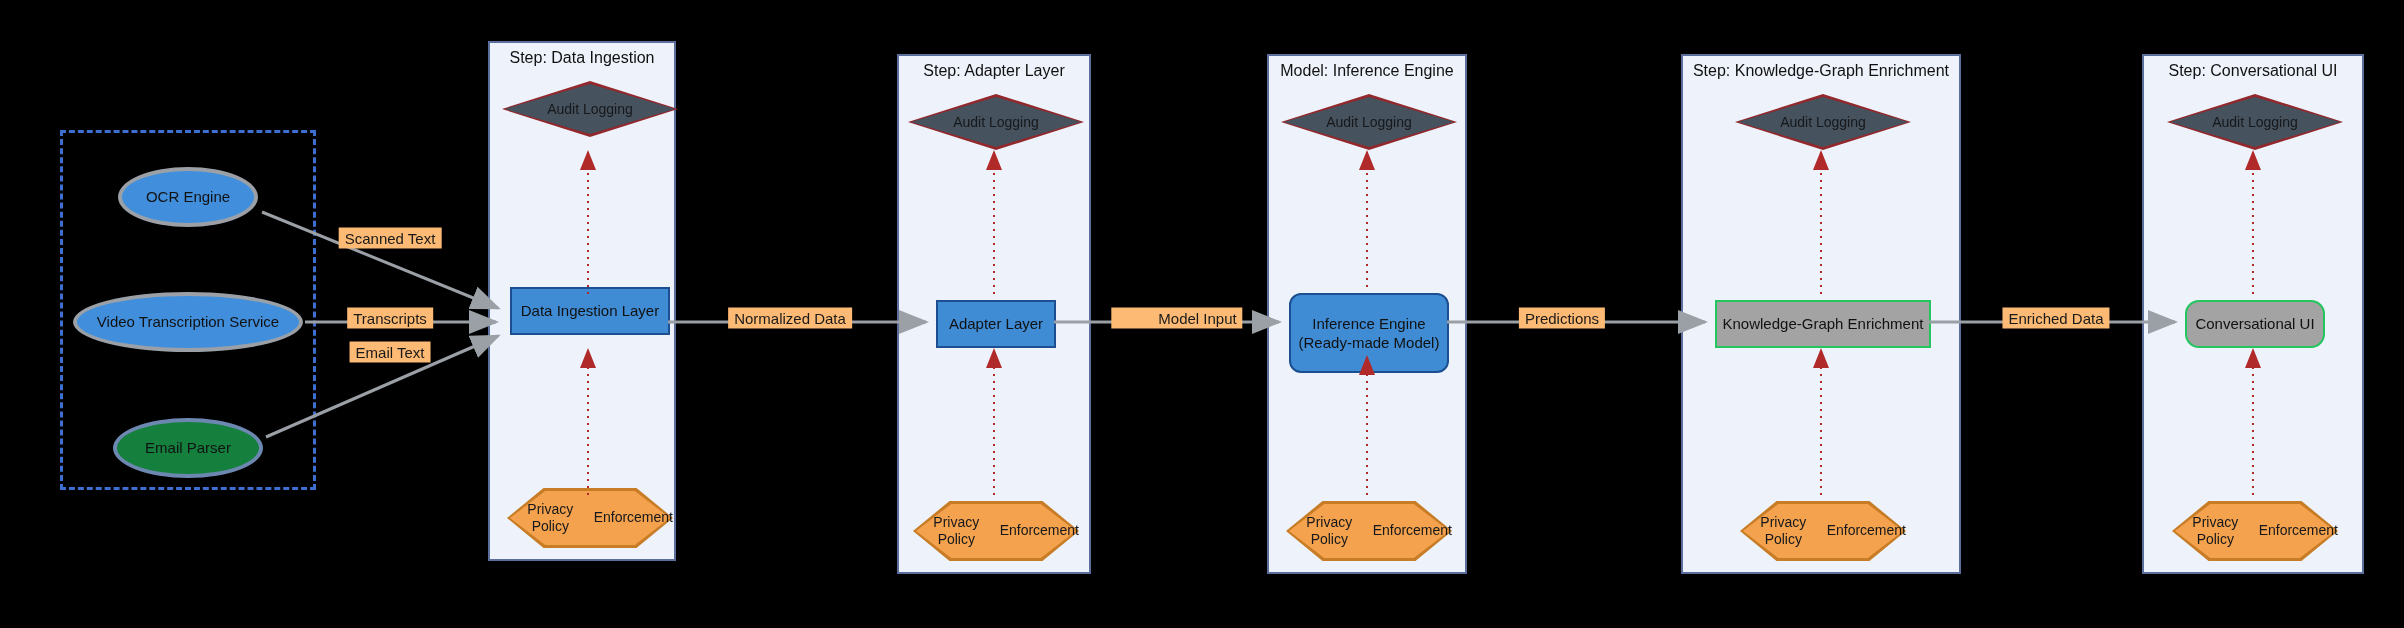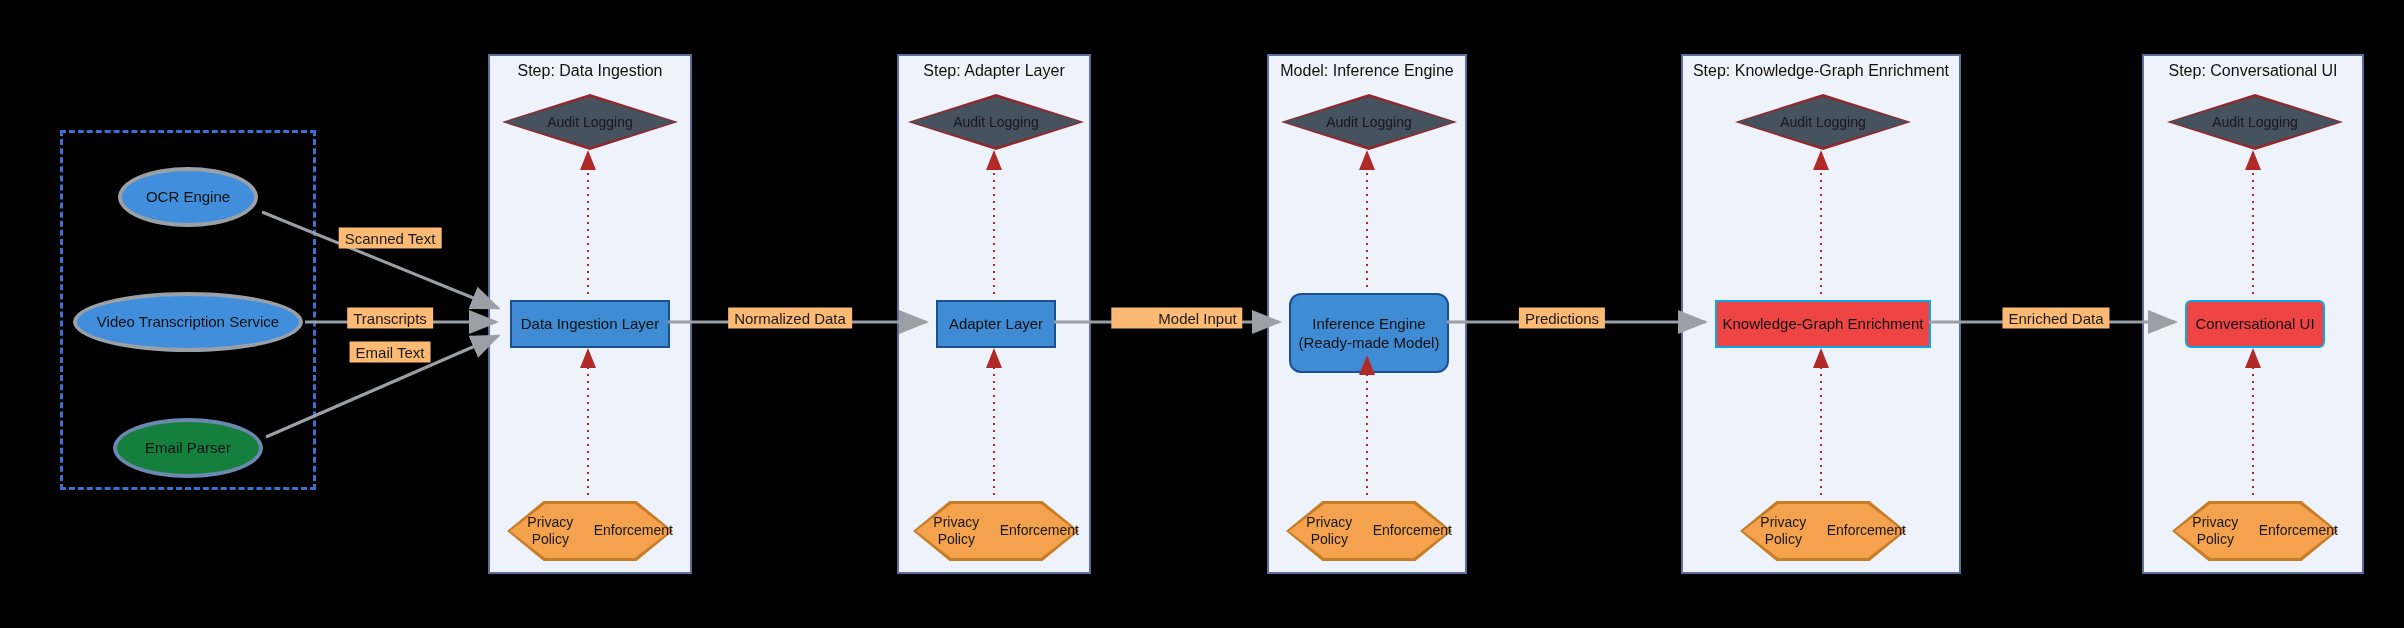--- a/index.html
+++ b/index.html
@@ -16,22 +16,22 @@
   .diamond .sh-out{position:absolute;inset:0;background:#93282c;clip-path:polygon(50% 0,100% 50%,50% 100%,0 50%);}
   .diamond .sh-in{position:absolute;inset:3px;background:#46525e;clip-path:polygon(50% 0,100% 50%,50% 100%,0 50%);}
   .diamond .lbl{position:absolute;inset:0;display:flex;align-items:center;justify-content:center;font-size:14px;color:#16181b;}
   .hexagon{position:absolute;}
   .hexagon .sh-out{position:absolute;inset:0;background:#c77c25;clip-path:polygon(22% 0,78% 0,100% 50%,78% 100%,22% 100%,0 50%);}
   .hexagon .sh-in{position:absolute;inset:3px;background:#f4a24d;clip-path:polygon(22% 0,78% 0,100% 50%,78% 100%,22% 100%,0 50%);}
   .hexagon .lbl{position:absolute;inset:0;display:flex;flex-direction:row;align-items:center;justify-content:center;font-size:14px;line-height:1.25;color:#16181b;text-align:center;}
   .mid-node{position:absolute;display:flex;flex-direction:column;align-items:center;justify-content:center;
     font-size:15px;line-height:1.3;text-align:center;box-sizing:border-box;z-index:3;}
   .node-blue{background:#3f8cd5;border:2px solid #1b4f91;}
-  .node-dark{background:#ef4444;border:2px solid #0ea5e9;}
-  .node-rounded{border-radius:6px;}
+  .node-dark{background:#a3a3a3;border:2px solid #22c55e;}
+  .node-rounded{border-radius:14px;}
   .ellipse{position:absolute;border-radius:50%;display:flex;align-items:center;justify-content:center;
     font-size:15px;text-align:center;box-sizing:border-box;z-index:3;line-height:1.2;padding:0 8px;}
   .ellipse-blue{background:#418fdc;border:4px solid #9aa0a6;}
   .ellipse-dark{background:#15803d;border:4px solid #6c87b0;}
   .sources-box{position:absolute;border:3px dashed #3d6fd0;box-sizing:border-box;z-index:1;}
   .edge-label{position:absolute;transform:translate(-50%,-50%);background:#fdba74;color:#1a1a1a;
     font-size:15px;padding:2px 6px;white-space:nowrap;z-index:3;}
 </style>
 </head>
 <body>
@@ -73,21 +73,21 @@
   <div class="ellipse ellipse-blue" style="left:118px;top:167px;width:140px;height:60px;">
     <span>OCR Engine</span>
   </div>
   <div class="ellipse ellipse-blue" style="left:73px;top:292px;width:230px;height:60px;">
     <span>Video Transcription Service</span>
   </div>
   <div class="ellipse ellipse-dark" style="left:113px;top:418px;width:150px;height:60px;">
     <span>Email Parser</span>
   </div>
 
-  <div class="step" style="left:488px;top:54px;width:204px;height:520px;">
+  <div class="step" style="left:488px;top:41px;width:188px;height:520px;">
     <div class="step-title">Step: Data Ingestion</div>
     <div class="diamond" style="left:12px;top:38px;width:176px;height:56px;">
       <div class="sh-out"></div>
       <div class="sh-in"></div>
       <div class="lbl">Audit Logging</div>
     </div>
     <div class="mid-node node-blue" style="left:20px;top:244px;width:160px;height:48px;">
       <span>Data Ingestion Layer</span>
     </div>
     <div class="hexagon" style="left:17px;top:445px;width:166px;height:60px;">

